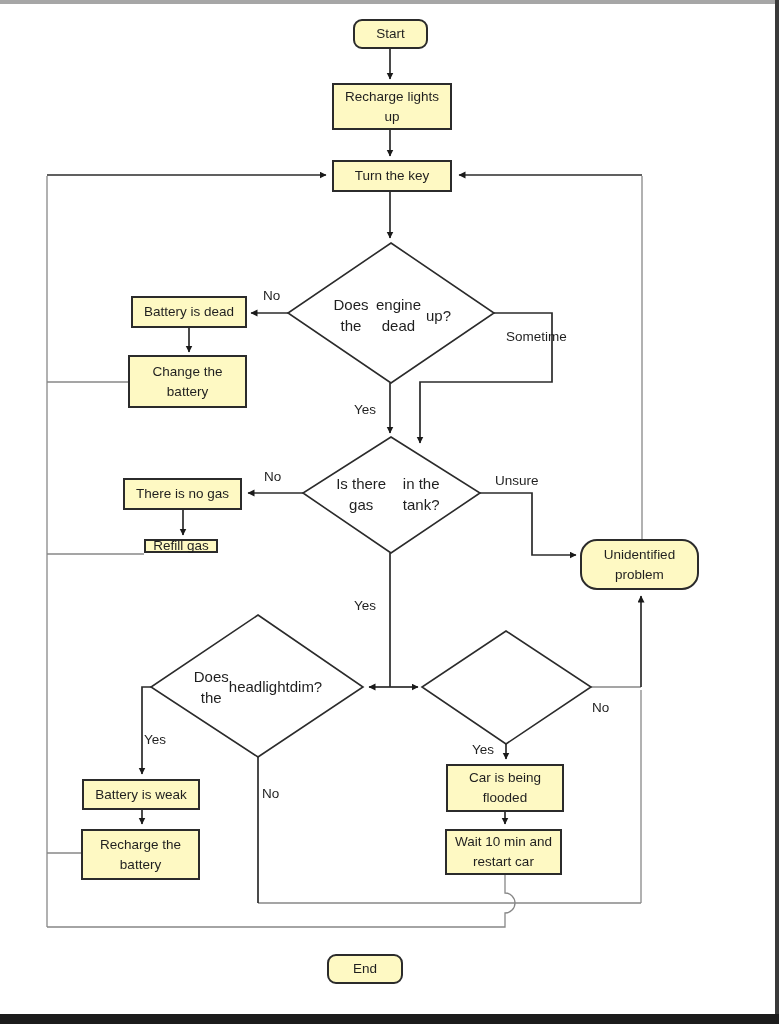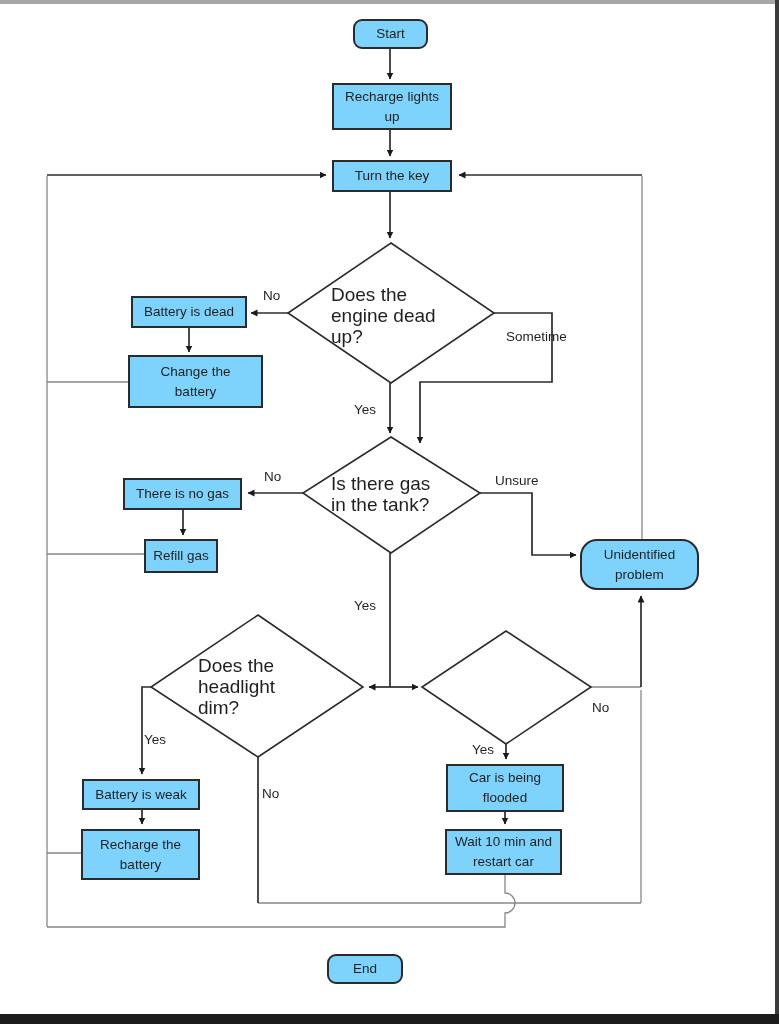--- a/index.html
+++ b/index.html
@@ -3,27 +3,27 @@
 <meta charset="utf-8">
 <style>
   html,body{margin:0;padding:0;background:#ffffff;}
   .canvas{
     position:relative;width:779px;height:1024px;background:#ffffff;overflow:hidden;
     font-family:"Liberation Sans","DejaVu Sans",sans-serif;color:#1f1f1f;
   }
   .layer{position:absolute;left:0;top:0;}
   .node{
     position:absolute;display:flex;align-items:center;justify-content:center;
-    text-align:center;background:#7dd3fc;border:2px solid #2b2b2b;
+    text-align:center;background:#fef9c3;border:2px solid #2b2b2b;
     font-size:13.5px;line-height:20px;box-sizing:border-box;
   }
   .terminator{border-radius:9px;}
   .dlabel{
-    position:absolute;display:flex;flex-direction:column;align-items:flex-start;justify-content:center;
-    text-align:center;font-size:19px;line-height:21px;background:transparent;
+    position:absolute;display:flex;flex-direction:row;align-items:center;justify-content:center;
+    text-align:center;font-size:15px;line-height:21px;background:transparent;
   }
   .ln{display:block;}
   .elabel{position:absolute;font-size:13.5px;line-height:15px;white-space:nowrap;}
   .border-top{position:absolute;left:0;top:0;width:779px;height:4px;background:#a6a6a6;}
   .border-right{position:absolute;right:0;top:0;width:4px;height:1024px;background:#3a3a3a;}
   .border-bottom{position:absolute;left:0;bottom:0;width:779px;height:10px;background:#1c1c1c;}
 </style>
 </head>
 <body>
 
@@ -98,37 +98,37 @@
   <div class="dlabel" style="left:331px;top:284px;width:120px;height:62px;">
     <span class="ln">Does the</span>
     <span class="ln">engine dead</span>
     <span class="ln">up?</span>
   </div>
 
   <div class="node" style="left:131px;top:296px;width:116px;height:32px;">
     <span>Battery is dead</span>
   </div>
 
-  <div class="node" style="left:128px;top:355px;width:135px;height:53px;">
+  <div class="node" style="left:128px;top:355px;width:119px;height:53px;">
     <span>
       <span class="ln">Change the</span>
       <span class="ln">battery</span>
     </span>
   </div>
 
   <div class="dlabel" style="left:331px;top:473px;width:120px;height:42px;">
     <span class="ln">Is there gas</span>
     <span class="ln">in the tank?</span>
   </div>
 
   <div class="node" style="left:123px;top:478px;width:119px;height:32px;">
     <span>There is no gas</span>
   </div>
 
-  <div class="node" style="left:144px;top:539px;width:74px;height:34px;">
+  <div class="node" style="left:144px;top:539px;width:74px;height:14px;">
     <span>Refill gas</span>
   </div>
 
   <div class="node" style="left:580px;top:539px;width:119px;height:51px;border-radius:17px;">
     <span>
       <span class="ln">Unidentified</span>
       <span class="ln">problem</span>
     </span>
   </div>
 

